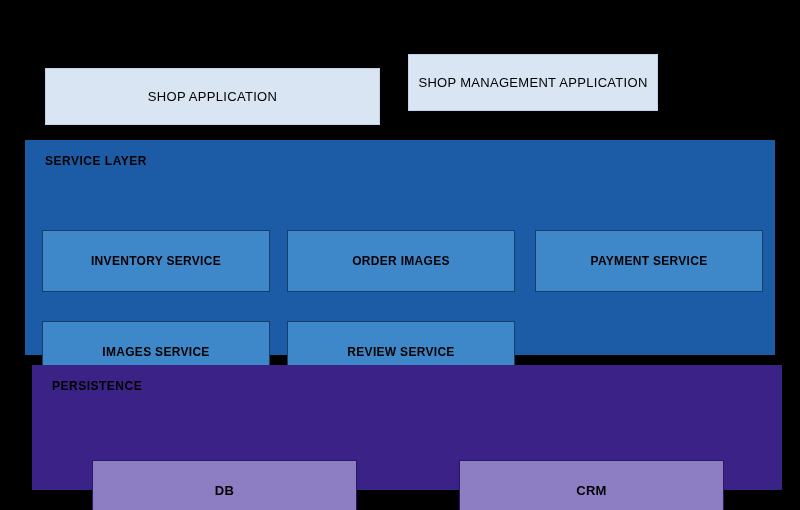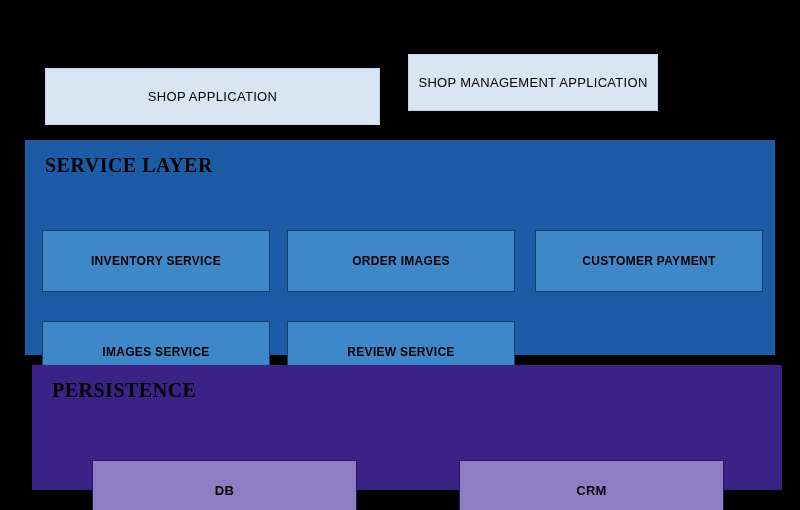--- a/index.html
+++ b/index.html
@@ -45,24 +45,23 @@
     background: var(--service-layer-bg);
   }
   .persistence-layer {
     left: 32px; top: 365px; width: 750px; height: 125px;
     background: var(--persistence-bg);
   }
   .layer-title {
     position: absolute;
     left: 20px; top: 14px;
     font-weight: bold;
-    font-size: 20px;
+    font-size: 12px;
     letter-spacing: 0.5px;
     color: var(--text, #000);
-    font-family: Liberation Serif, serif;
   }
 
   
   .service-box {
     background: var(--service-box-bg);
     border: 1px solid var(--service-box-border);
     width: 228px; height: 62px;
     font-size: 12px;
     font-weight: bold;
     text-align: right;
@@ -91,21 +90,21 @@
 
   <div class="box app-box app-1">SHOP APPLICATION</div>
 
   <div class="box app-box app-2">SHOP MANAGEMENT APPLICATION</div>
 
   <div class="layer service-layer">
     <div class="layer-title">SERVICE LAYER</div>
 
     <div class="box service-box r1 c1">INVENTORY SERVICE</div>
     <div class="box service-box r1 c2">ORDER IMAGES</div>
-    <div class="box service-box r1 c3">CUSTOMER PAYMENT</div>
+    <div class="box service-box r1 c3">PAYMENT SERVICE</div>
 
     <div class="box service-box r2 c1">IMAGES SERVICE</div>
     <div class="box service-box r2 c2">REVIEW SERVICE</div>
   </div>
 
   <div class="layer persistence-layer">
     <div class="layer-title">PERSISTENCE</div>
 
     <div class="box store-box store-db">DB</div>
     <div class="box store-box store-crm">CRM</div>

